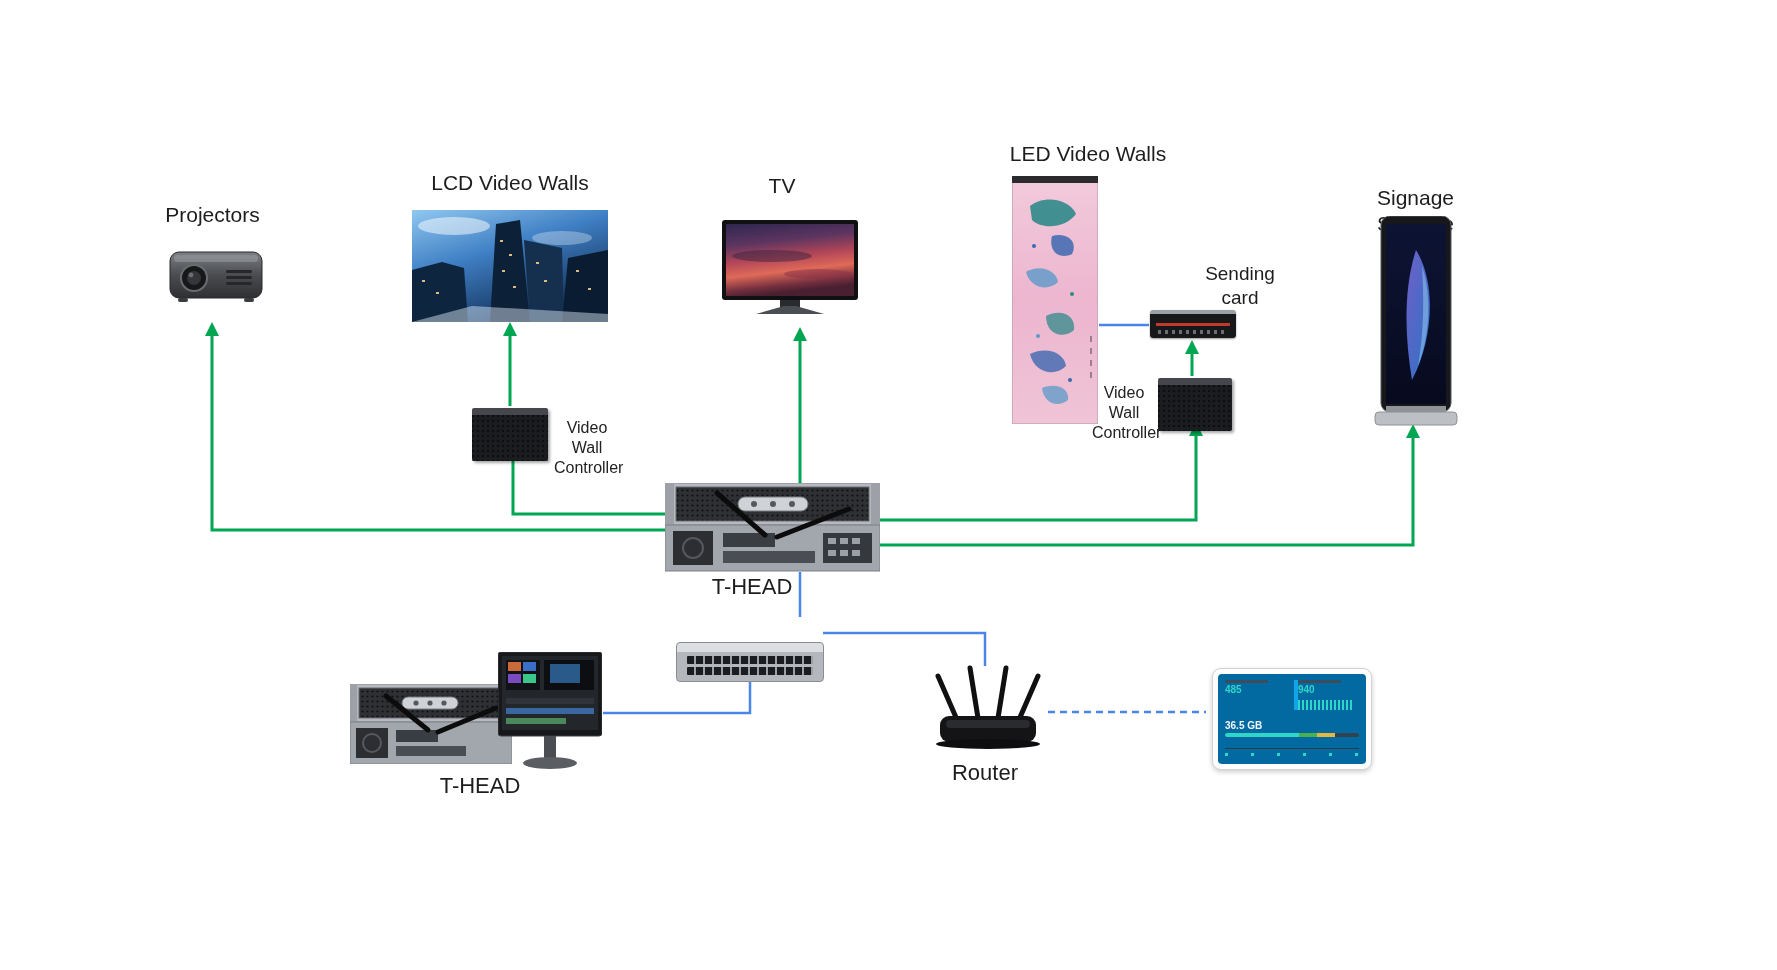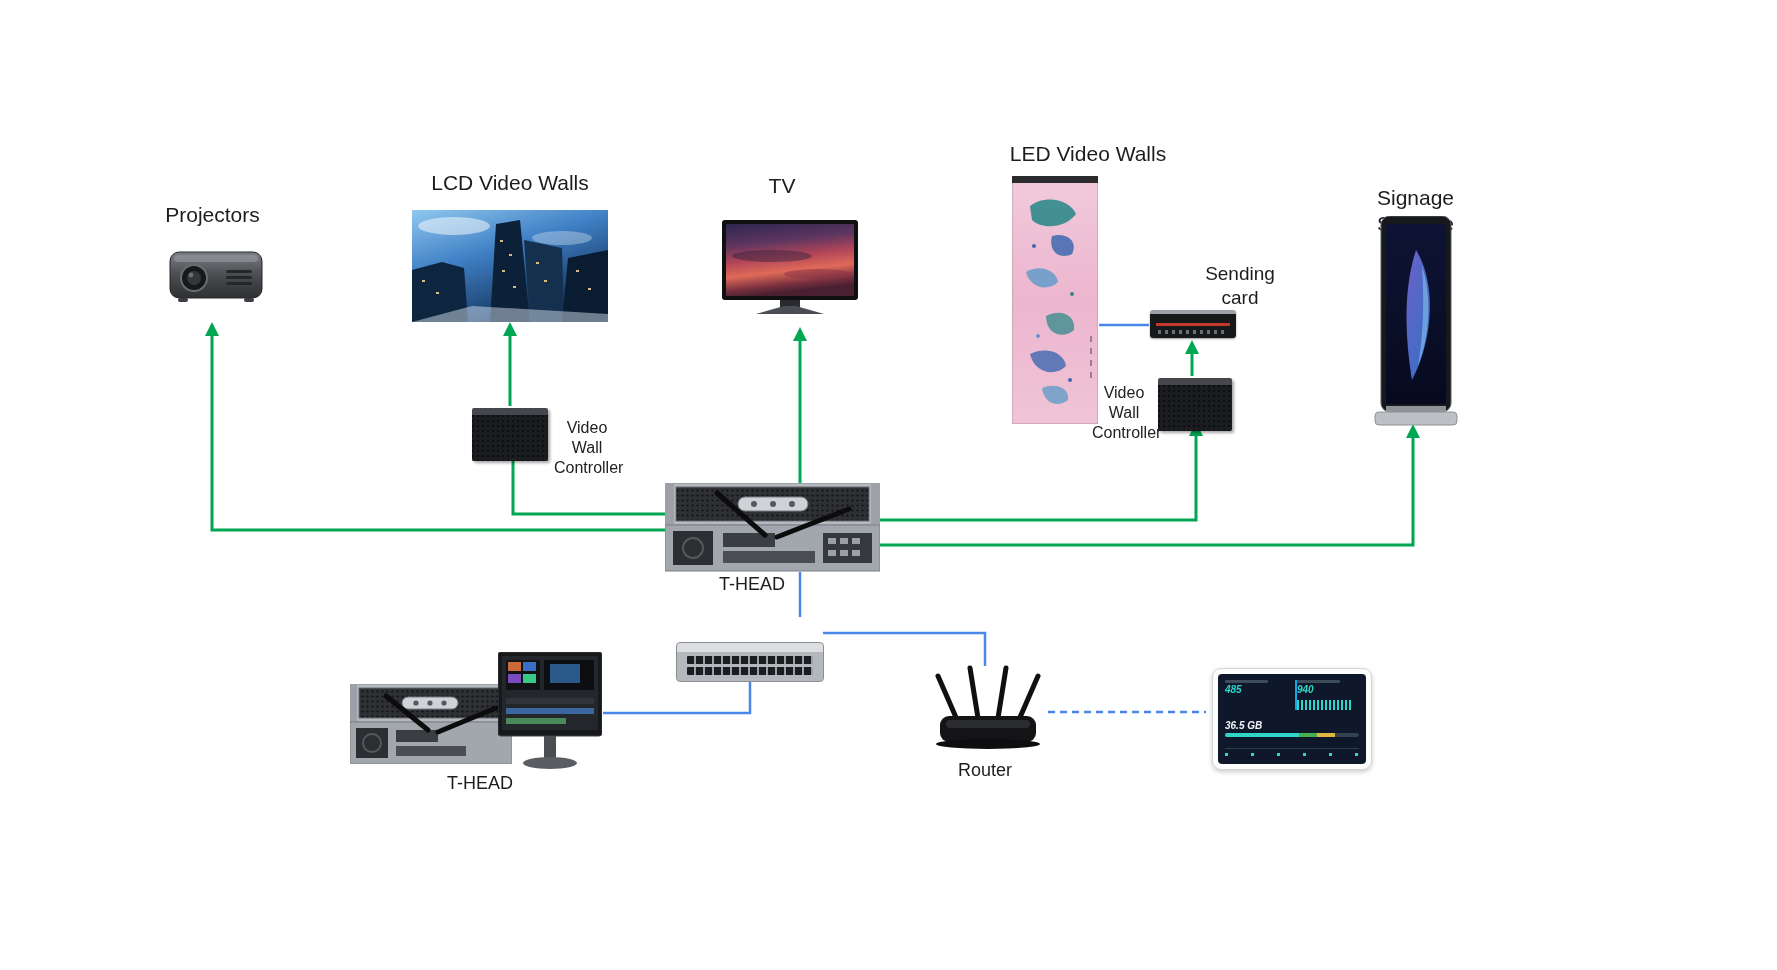--- a/index.html
+++ b/index.html
@@ -4,21 +4,21 @@
 <style>
   html,body { margin:0; padding:0; background:#fff; }
   .canvas {
     position:relative; width:1777px; height:970px; background:#ffffff;
     font-family:"Liberation Sans", sans-serif; overflow:hidden;
   }
   .wires { position:absolute; left:0; top:0; z-index:1; }
   .device, .dlabel { position:absolute; z-index:2; }
   .dlabel { color:#1d1d1f; font-size:21px; text-align:center; line-height:1.25; }
   .dlabel.small { font-size:16px; color:#222; }
-  .dlabel.big { font-size:18px; }
+  .dlabel.big { font-size:22px; }
 
   
   .wire-hdmi { stroke:var(--hdmi,#00a651); stroke-width:3; fill:none; }
   .wire-cat6 { stroke:var(--cat6,#4a86e8); stroke-width:2.5; fill:none; }
   .dashed { stroke-dasharray:7 5; }
   .arrow-hdmi { fill:var(--hdmi,#00a651); }
 
   
   .legend { position:absolute; left:1393px; top:32px; width:142px; z-index:2; }
   .legend-item { display:flex; align-items:center; justify-content:flex-end; gap:26px; height:30px; margin-bottom:8px; }
@@ -48,24 +48,24 @@
   .switch-box { width:146px; height:38px; border-radius:4px; border:1px solid #8a8e94;
     background:linear-gradient(180deg,#dcdee1 0 9px,#b4b8bd 9px); position:relative; }
   .switch-ports { position:absolute; left:10px; right:10px; top:13px; bottom:6px;
     display:flex; flex-direction:column; gap:3px; }
   .port-row { flex:1; border-radius:1px;
     background:repeating-linear-gradient(90deg,#1b1d21 0 7px,#9aa0a6 7px 9px); }
 
   
   .tablet { width:160px; height:102px; background:#fdfdfd; border:1px solid #d2d4d8;
     border-radius:9px; box-shadow:0 2px 5px rgba(0,0,0,.2); padding:5px; box-sizing:border-box; }
-  .tablet-screen { width:100%; height:100%; background:#0f172a; border-radius:4px;
-    padding:6px 7px; box-sizing:border-box; display:flex; flex-direction:column; gap:5px;font-style:italic; }
+  .tablet-screen { width:100%; height:100%; background:#0369a1; border-radius:4px;
+    padding:6px 7px; box-sizing:border-box; display:flex; flex-direction:column; gap:5px; }
   .tab-row1 { display:flex; gap:8px; }
-  .tab-stat { flex:1; display:flex; flex-direction:column; gap:2px; border-left:2px solid #0ea5e9; }
+  .tab-stat { flex:1; display:flex; flex-direction:column; gap:2px; border-left:4px solid #0ea5e9; }
   .tab-stat:first-child { border-left:none; padding-left:0; }
   .tab-cap { width:70%; height:3px; background:#3c4c5a; border-radius:1px; }
   .tab-num { color:#2fd5c8; font-size:10px; font-weight:bold; line-height:1; }
   .tab-chart { width:56px; height:12px; margin-top:1px;
     background:repeating-linear-gradient(90deg,#2fd5c8 0 2px,transparent 2px 4px);
     -webkit-mask:linear-gradient(180deg,transparent 0 20%,#000 20%); mask:linear-gradient(180deg,transparent 0 20%,#000 20%); }
   .tab-storage { color:#f2f5f8; font-size:10px; font-weight:bold; line-height:1.1; }
   .tab-progress { display:flex; height:4px; border-radius:2px; overflow:hidden; background:#33424f; }
   .tab-progress .s1 { width:55%; background:#2fd5c8; }
   .tab-progress .s2 { width:14%; background:#49b04f; }

